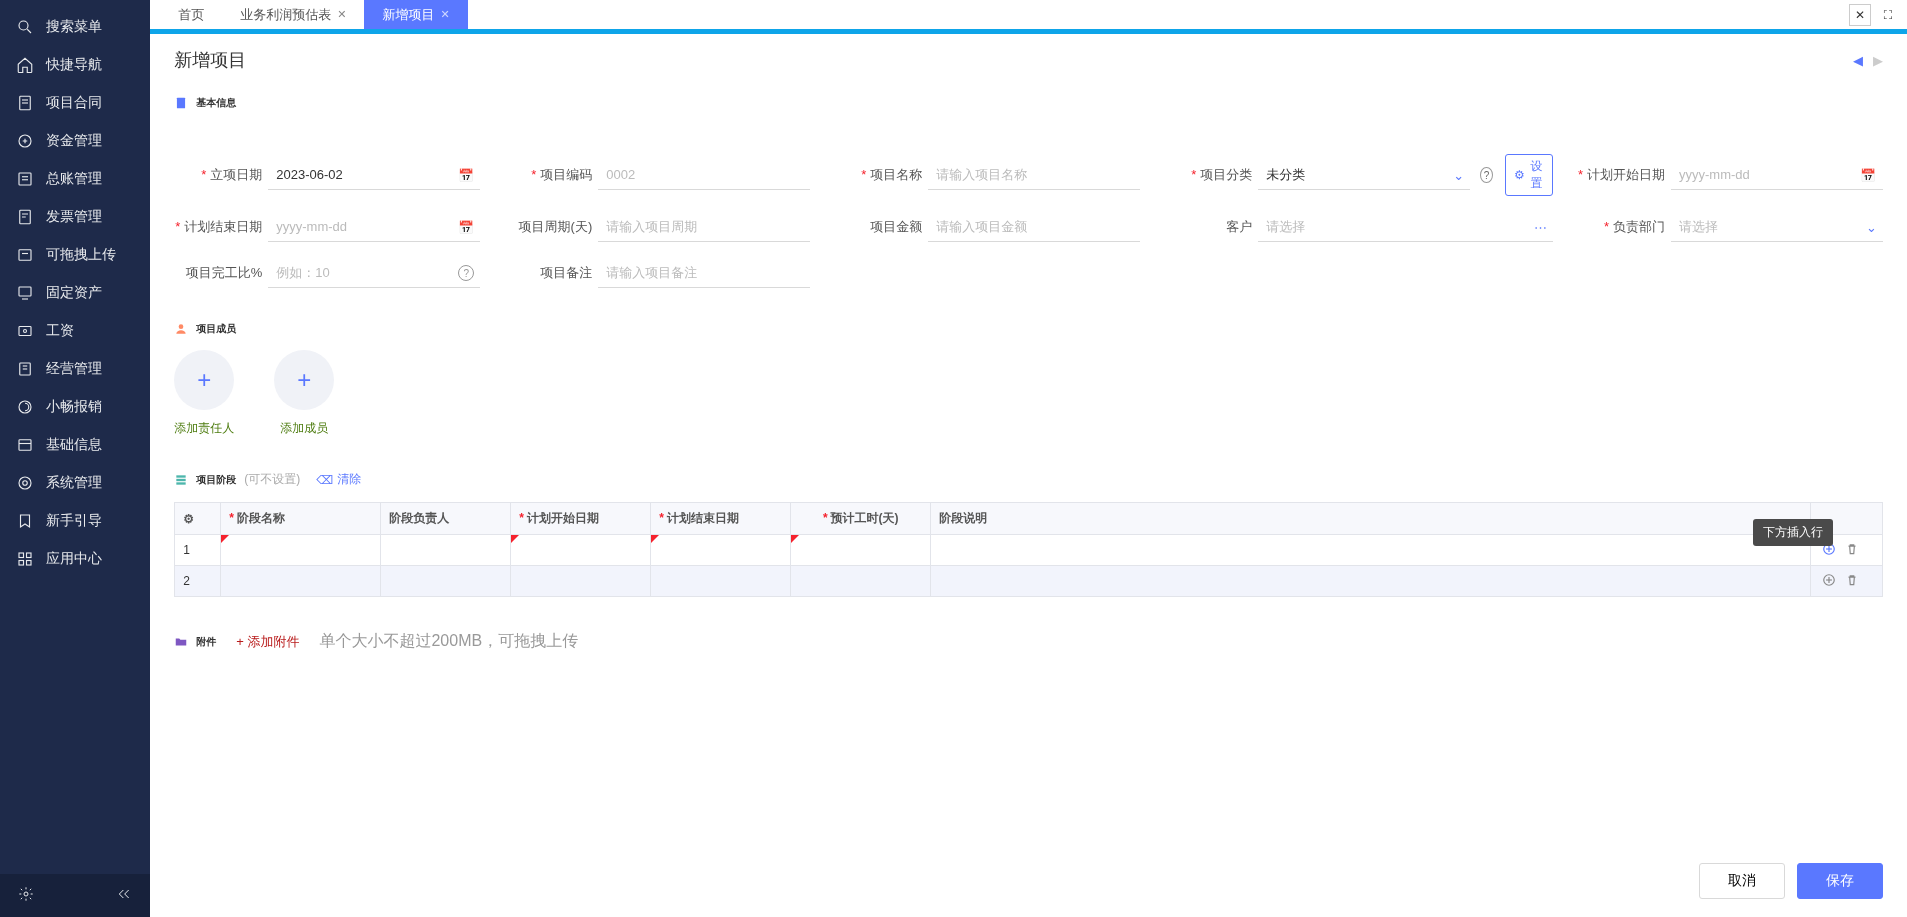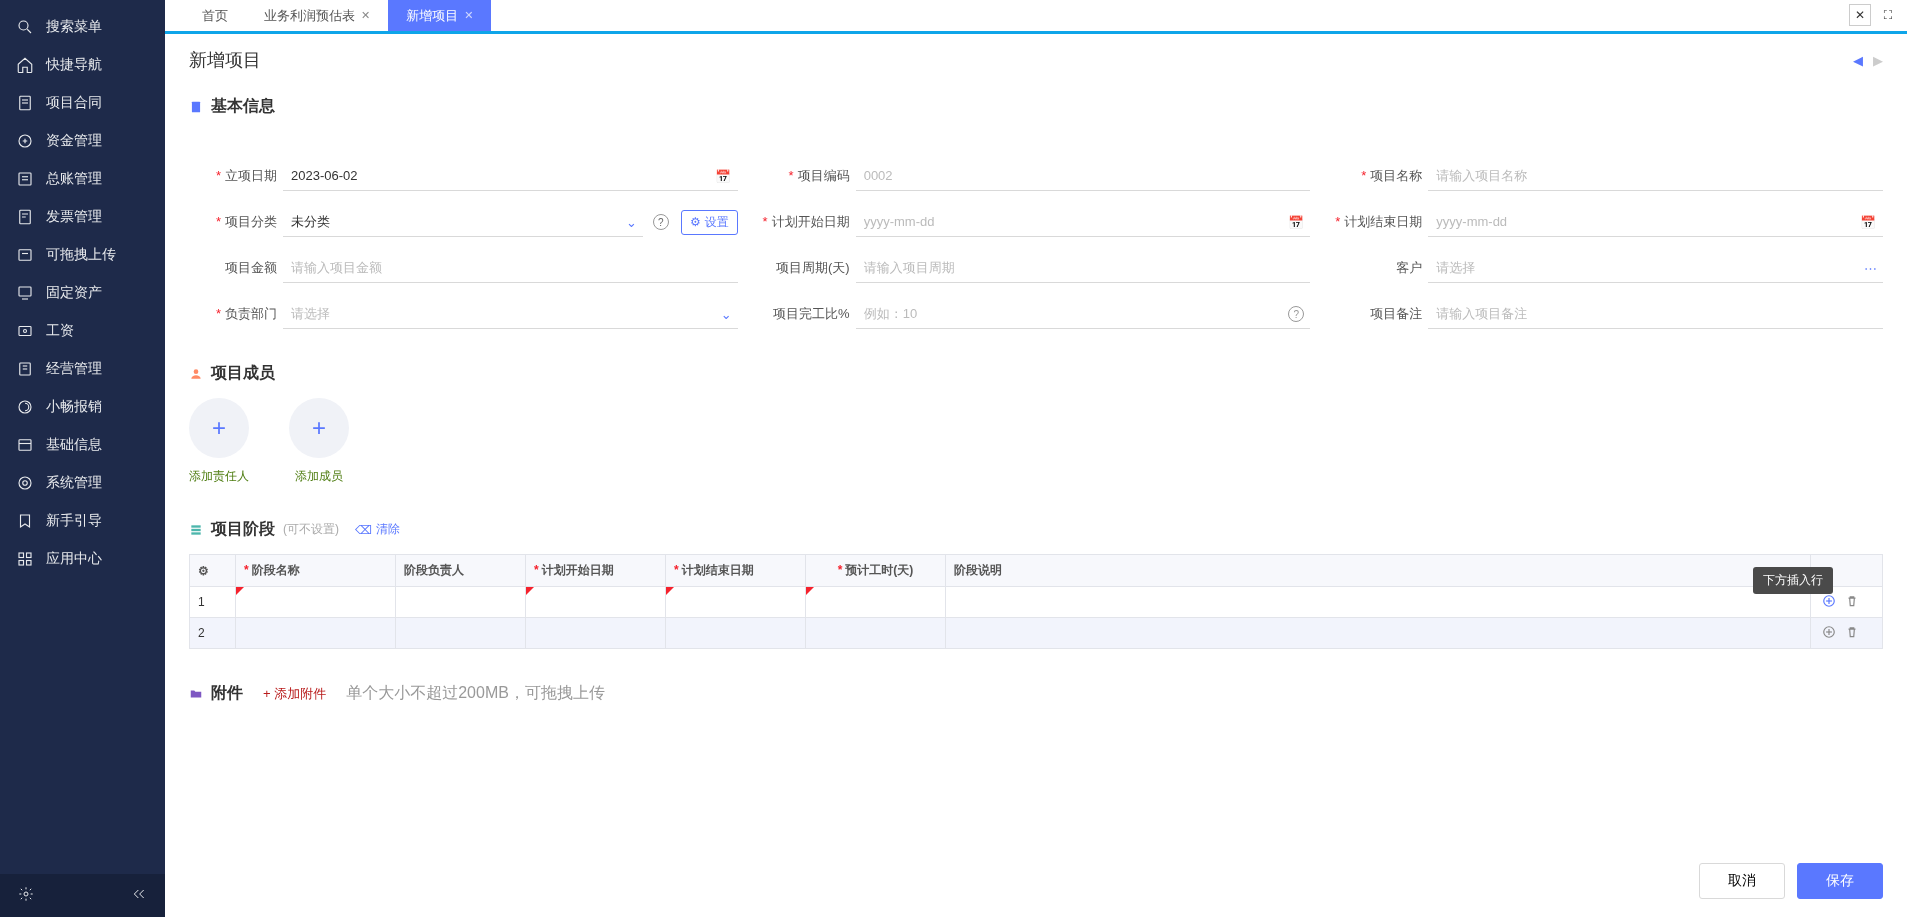--- a/index.html
+++ b/index.html
@@ -11,46 +11,46 @@
     .sidebar-item { display: flex; align-items: center; padding: 10px 16px; cursor: pointer; gap: 12px; font-size: 14px; color: #e8eaed; }
     .sidebar-item .icon { width: 18px; height: 18px; display: inline-flex; align-items: center; justify-content: center; }
     .sidebar-item svg { width: 18px; height: 18px; fill: none; stroke: #e8eaed; stroke-width: 1.5; }
     .sidebar-footer { margin-top: auto; display: flex; justify-content: space-between; padding: 12px 18px; background: #17213b; }
     .sidebar-footer .icon svg { stroke: #e8eaed; }
 
     
     .main { flex: 1; display: flex; flex-direction: column; background: #f5f6fa; position: relative; }
     
     
-    .tabs { display: flex; align-items: center; background: #fff; height: 34px; padding-left: 19px; border-bottom: 3px solid #0ea5e9; position: relative; }
+    .tabs { display: flex; align-items: center; background: #fff; height: 34px; padding-left: 10px; border-bottom: 5px solid #0ea5e9; position: relative; }
     .tab { display: flex; align-items: center; padding: 0 18px; height: 100%; font-size: 13px; cursor: pointer; gap: 6px; color: #555; }
     .tab.active { background: #5a78ff; color: #fff; }
     .tab .close { font-size: 11px; opacity: 0.7; }
     .top-right-icons { position: absolute; right: 8px; top: 4px; display: flex; gap: 6px; }
     .top-icon-btn { width: 22px; height: 22px; border: 1px solid #ccc; background: #fff; display: flex; align-items: center; justify-content: center; cursor: pointer; font-size: 12px; }
 
     
     .page-header { display: flex; align-items: center; justify-content: space-between; padding: 14px 24px 10px; background: #fff; }
     .page-title { font-size: 18px; font-weight: 500; }
     .page-nav-arrows { display: flex; gap: 10px; color: #5a78ff; }
     .page-nav-arrows .disabled { color: #ccc; }
 
     
     .content { flex: 1; overflow-y: auto; padding: 0 24px 90px; background: #fff; }
 
     
     .section { margin-top: 14px; }
     .section-header { display: flex; align-items: center; gap: 8px; margin-bottom: 14px; }
     .section-icon { width: 14px; height: 14px; display: inline-flex; align-items: center; justify-content: center; }
-    .section-title { font-size: 16px; font-weight: 600; }
+    .section-title { font-size: 10px; font-weight: 600; }
     .section-sub { color: #aaa; font-size: 12px; }
     .section-link { color: #5a78ff; font-size: 12px; cursor: pointer; display: inline-flex; align-items: center; gap: 4px; margin-left: 8px; }
 
     
-    .form-grid { display: grid; grid-template-columns: repeat(3, 1fr); gap: 16px 24px; margin-top: 44px; }
+    .form-grid { display: grid; grid-template-columns: repeat(5, 1fr); gap: 16px 24px; margin-top: 44px; }
     .form-row { display: flex; align-items: center; gap: 6px; }
     .form-label { width: 88px; text-align: right; font-size: 13px; color: #555; flex-shrink: 0; }
     .required::before { content: "*"; color: #f5222d; margin-right: 4px; }
     .form-control { flex: 1; position: relative; display: flex; align-items: center; }
     .input, .select { flex: 1; height: 30px; padding: 0 28px 0 8px; border: none; border-bottom: 1px solid #d9d9d9; background: transparent; font-size: 13px; color: #333; outline: none; }
     .input::placeholder, .select.placeholder { color: #bbb; }
     .input-suffix { position: absolute; right: 6px; top: 50%; transform: translateY(-50%); color: #5a78ff; cursor: pointer; }
     .input-suffix.gray { color: #999; }
     .help-icon { width: 16px; height: 16px; border: 1px solid #999; border-radius: 50%; display: inline-flex; align-items: center; justify-content: center; font-size: 10px; color: #666; margin-left: 4px; cursor: pointer; }
     .btn-outline { border: 1px solid #5a78ff; color: #5a78ff; background: #fff; padding: 3px 8px; border-radius: 3px; font-size: 12px; cursor: pointer; display: inline-flex; align-items: center; gap: 4px; margin-left: 6px; }
@@ -322,29 +322,29 @@
             </div>
           </div>
           <div class="form-row">
             <div class="form-label required">计划结束日期</div>
             <div class="form-control">
               <input class="input" placeholder="yyyy-mm-dd" style="">
               <span class="input-suffix">📅</span>
             </div>
           </div>
           <div class="form-row">
+            <div class="form-label">项目周期(天)</div>
+            <div class="form-control">
+              <input class="input" placeholder="请输入项目周期" style="">
+            </div>
+          </div>
+          <div class="form-row">
             <div class="form-label">项目金额</div>
             <div class="form-control">
               <input class="input" placeholder="请输入项目金额" style="">
-            </div>
-          </div>
-          <div class="form-row">
-            <div class="form-label">项目周期(天)</div>
-            <div class="form-control">
-              <input class="input" placeholder="请输入项目周期" style="">
             </div>
           </div>
 
           <div class="form-row">
             <div class="form-label">客户</div>
             <div class="form-control">
               <input class="input" placeholder="请选择" style="">
               <span class="input-suffix">⋯</span>
             </div>
           </div>

